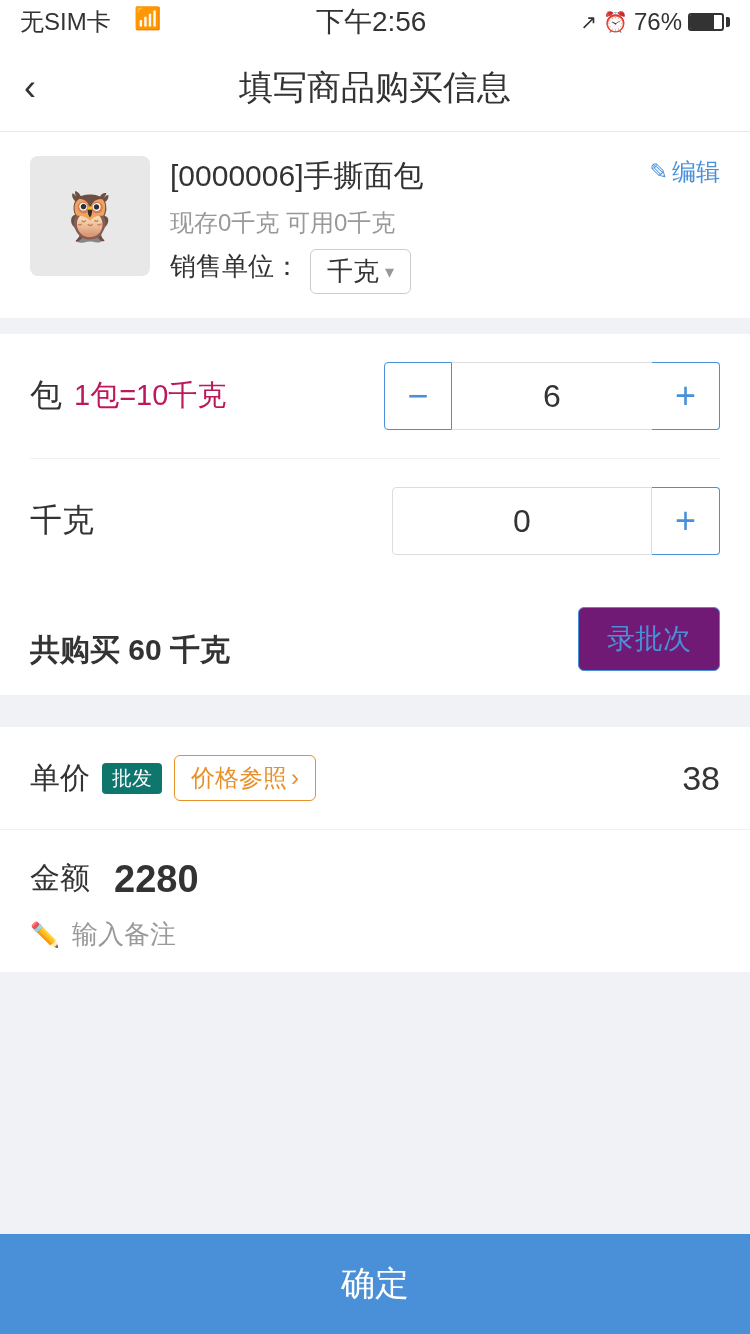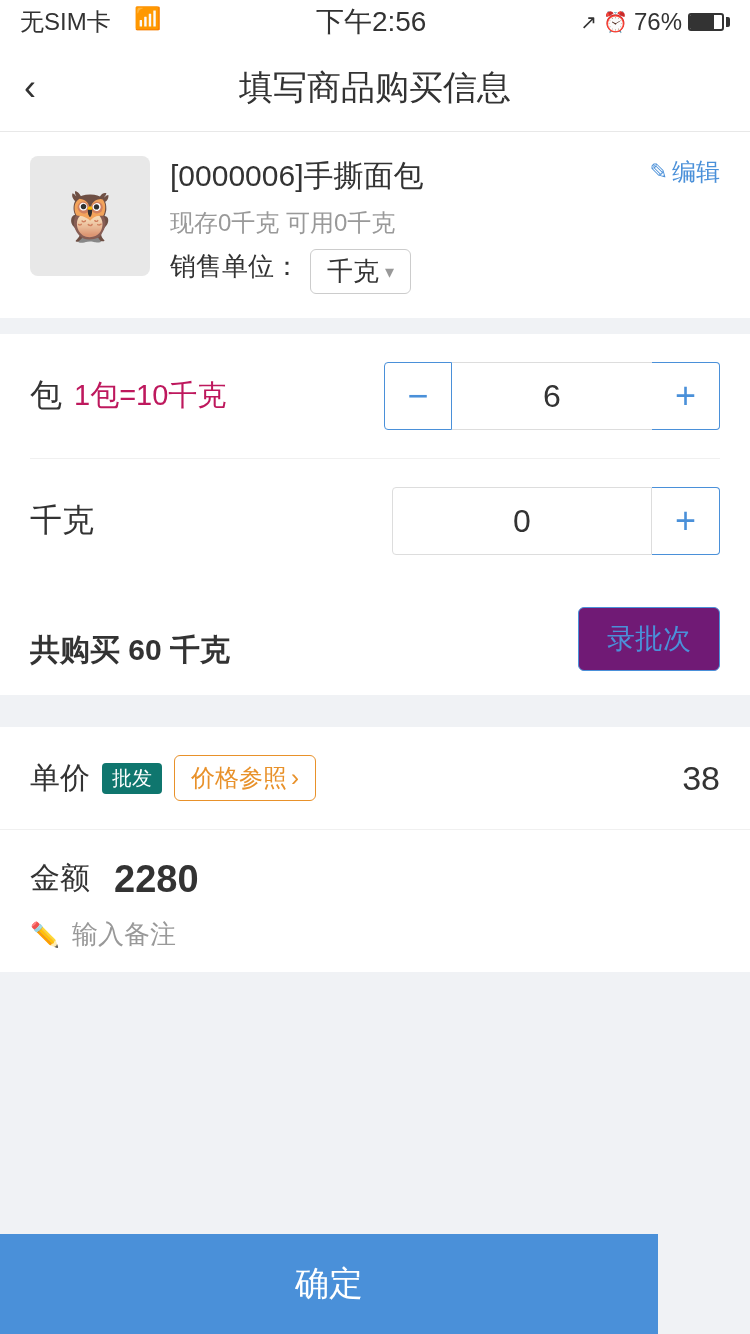--- a/index.html
+++ b/index.html
@@ -292,21 +292,21 @@
     .bottom-space {
       flex: 1;
       background: #f0f2f5;
       min-height: 340px;
     }
 
     
     .confirm-btn-container {
       position: fixed;
       bottom: 0;
-      width: 658px;
+      width: 750px;
       height: 100px;
       background: #4a90d9;
       display: flex;
       align-items: center;
       justify-content: center;
       cursor: pointer;
     }
     .confirm-btn-text {
       font-size: 34px;
       color: #fff;

